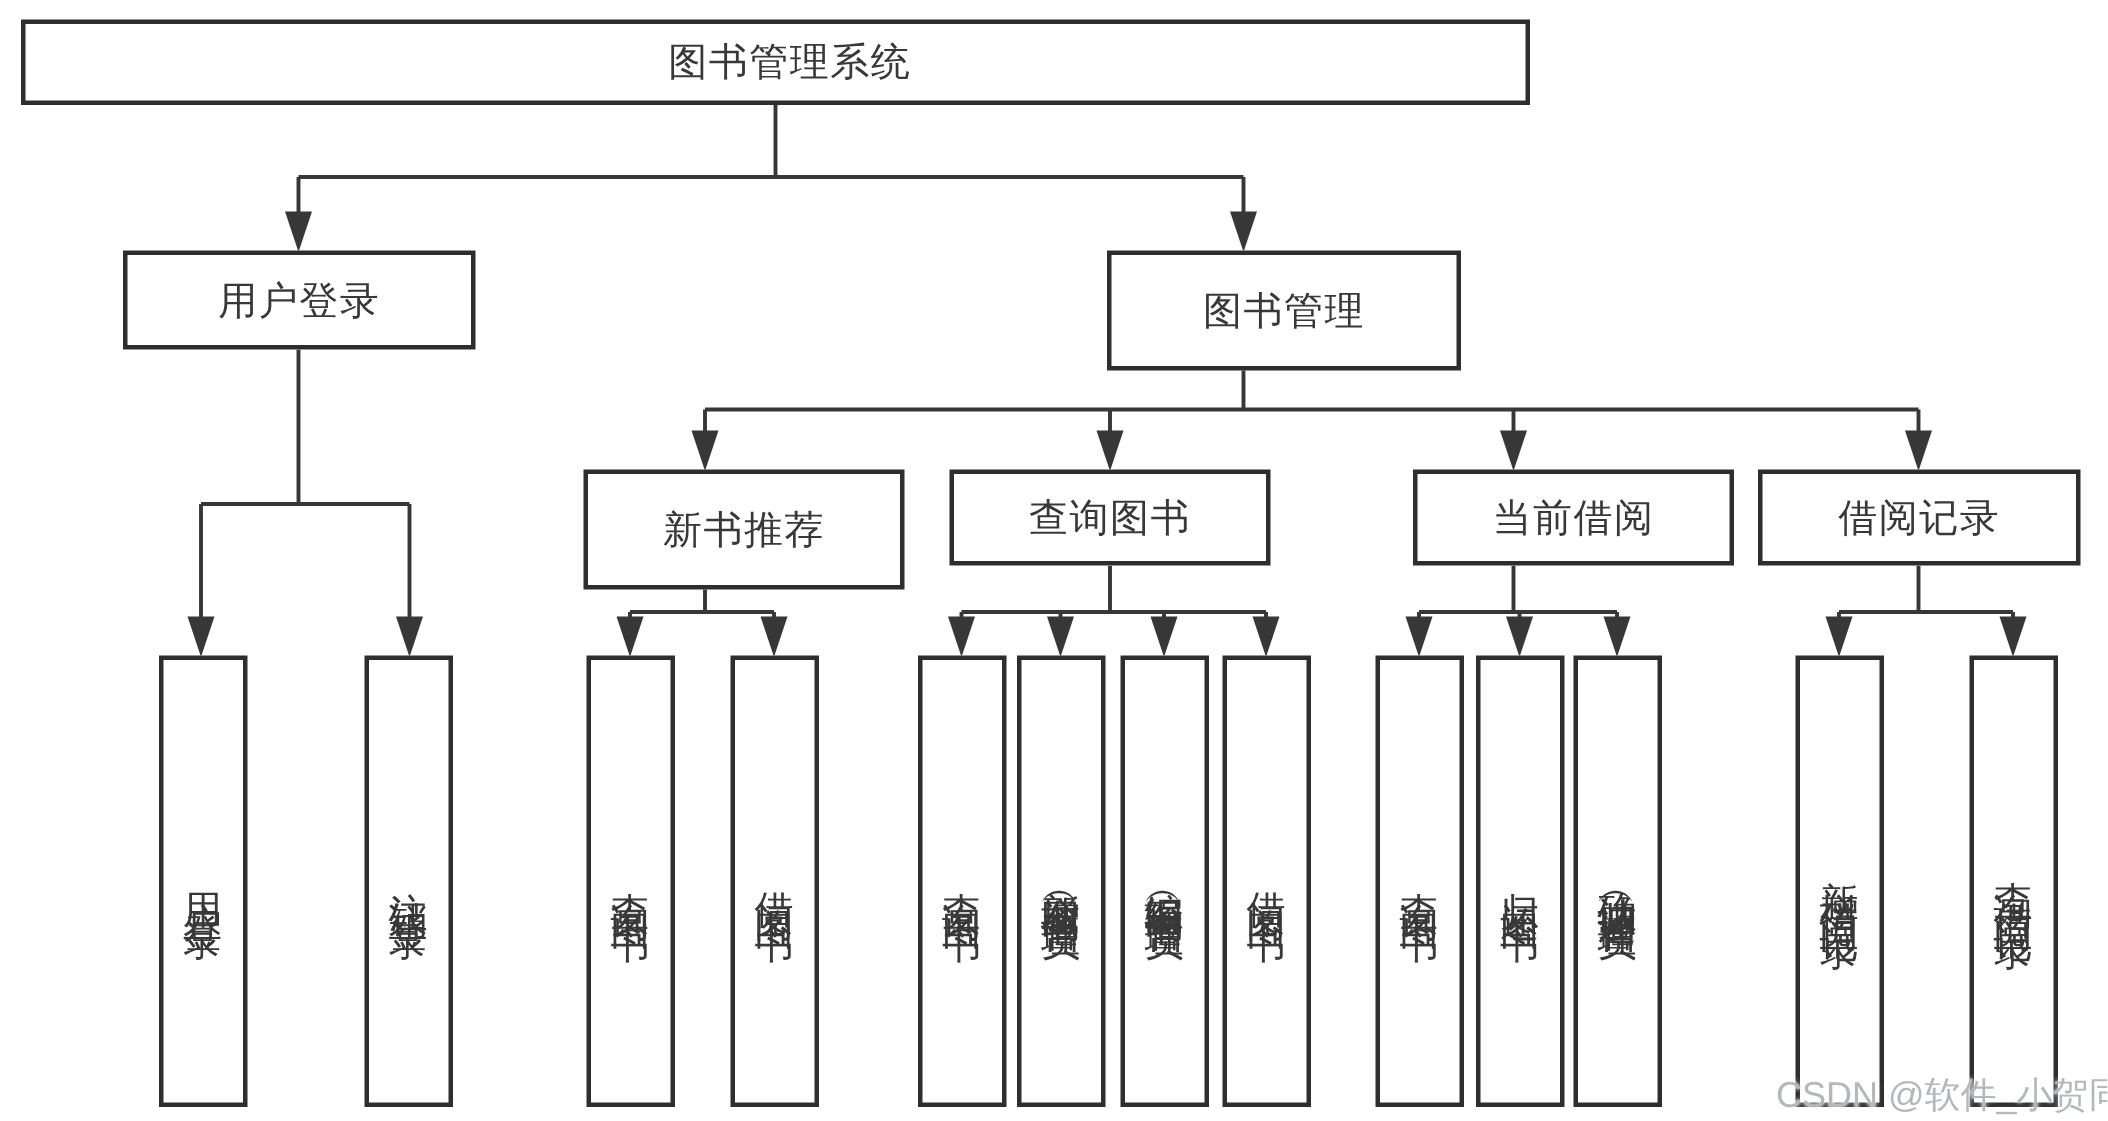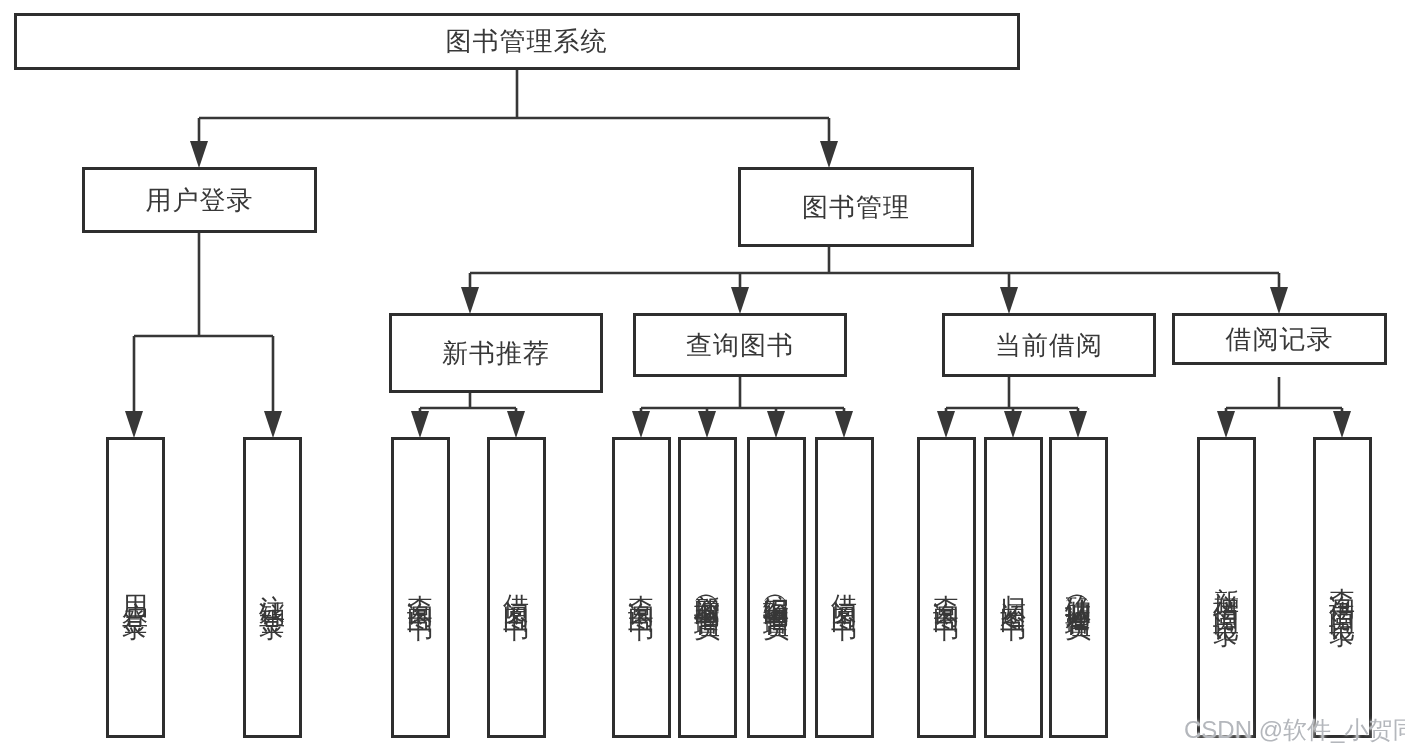--- a/index.html
+++ b/index.html
@@ -68,21 +68,21 @@
   </svg>
 
   <div class="box h" style="left:14px;top:13px;width:1006px;height:57px;padding-left:19px;">图书管理系统</div>
 
   <div class="box h" style="left:82px;top:167px;width:235px;height:66px;">用户登录</div>
   <div class="box h" style="left:726px;top:167px;width:236px;height:80px;margin-left:12px;">图书管理</div>
 
   <div class="box h" style="left:363px;top:313px;width:214px;height:80px;margin-left:26px;">新书推荐</div>
   <div class="box h" style="left:633px;top:313px;width:214px;height:64px;">查询图书</div>
   <div class="box h" style="left:902px;top:313px;width:214px;height:64px;margin-left:40px;">当前借阅</div>
-  <div class="box h" style="left:1172px;top:313px;width:215px;height:52px;">借阅记录</div>
+  <div class="box h" style="left:1172px;top:313px;width:215px;height:64px;">借阅记录</div>
 
   <div class="box v" style="left:106px;top:437px;width:59px;height:301px;">
     <span>用户登录</span>
   </div>
   <div class="box v" style="left:243px;top:437px;width:59px;height:301px;">
     <span>注销登录</span>
   </div>
 
   <div class="box v" style="left:391px;top:437px;width:59px;height:301px;">
     <span>查询图书</span>

